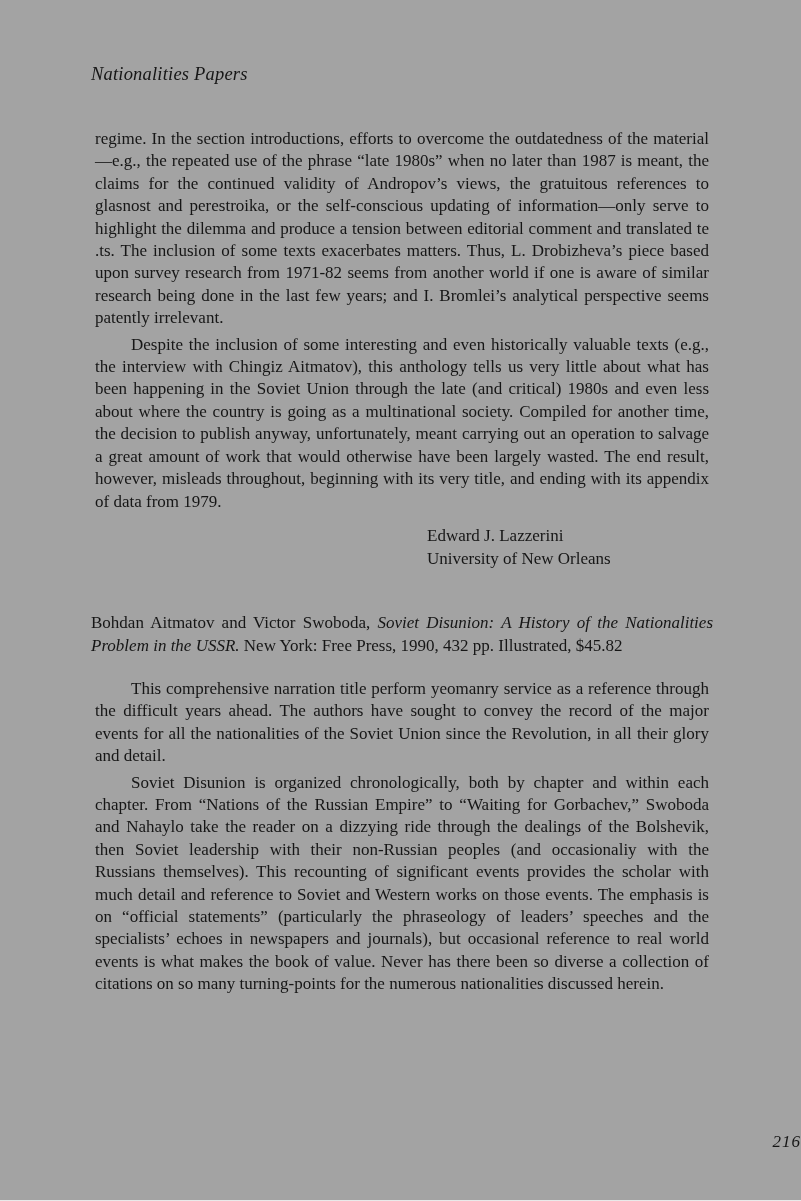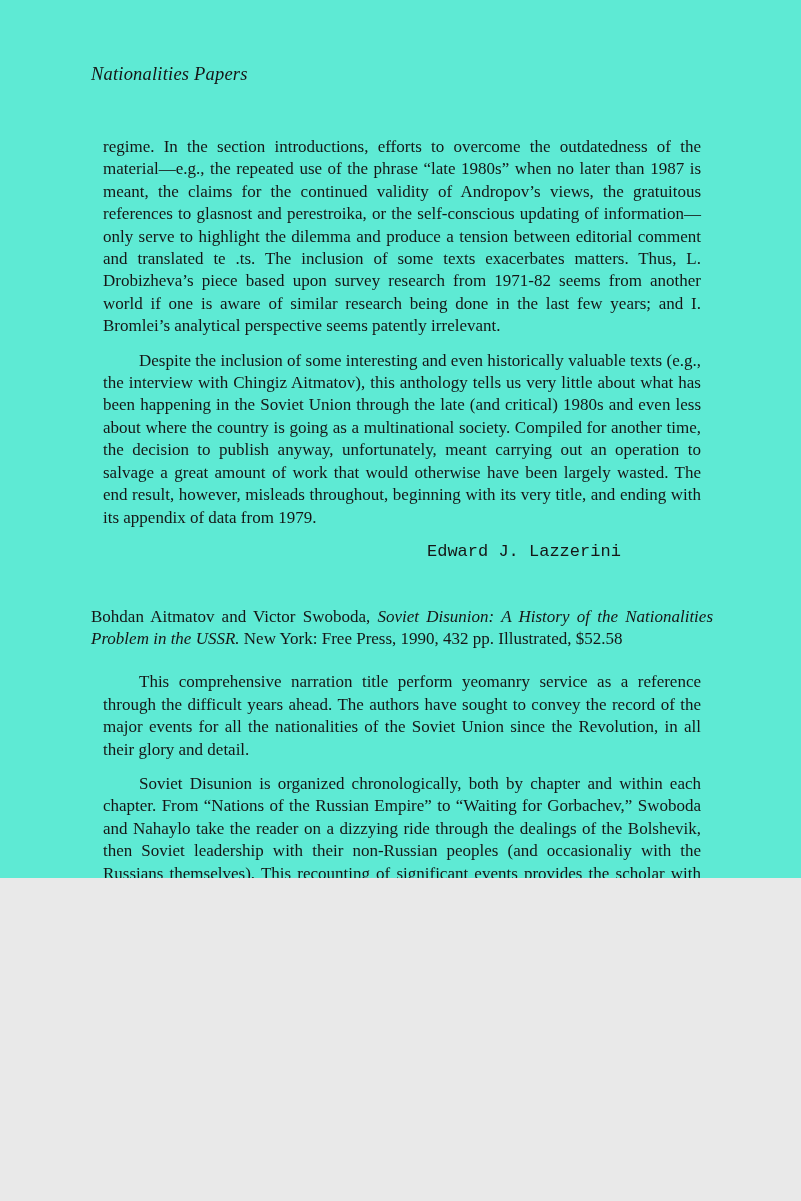--- a/index.html
+++ b/index.html
@@ -3,47 +3,46 @@
 <meta charset="utf-8">
 <style>
   html, body { margin: 0; padding: 0; }
   body {
     width: 801px; height: 1201px;
     background: #e9e9e9;
     font-family: "Liberation Serif", serif;
   }
   .page {
     position: relative;
-    width: 801px; height: 878px;
-    background: #5eead4;
+    width: 801px; height: 1200px;
+    background: #a3a3a3;
     color: #161616;
     overflow: hidden;
   }
   .running-head {
     position: absolute;
     left: 91px; top: 64px;
     font-style: italic;
     font-size: 18.5px;
     letter-spacing: 0.2px;
   }
   .content {
     position: absolute;
     left: 91px; top: 124px;
     width: 622px;
     font-size: 17px;
     line-height: 22.4px;
     text-align: justify;
   }
-  .para { margin: 12px; }
+  .para { margin: 4px; }
   .para.indent { text-indent: 36px; font-family: Liberation Serif, serif; }
   .signature {
     margin: 12px 0 42px 336px;
     text-align: left;
     line-height: 22.6px;
-    font-family: Liberation Mono, monospace;
   }
   .citation { margin: 0 0 21px 0; }
   .italic { font-style: italic; }
   .folio {
     position: absolute;
     left: 0; top: 1132px;
     width: 801px;
     text-align: right;
     font-style: italic;
     font-size: 17px;
@@ -58,23 +57,24 @@
   <div class="running-head">Nationalities Papers</div>
 
   <div class="content">
 
     <p class="para">regime.  In the section introductions, efforts to overcome the outdatedness of the material—e.g., the repeated use of the phrase “late 1980s” when no later than 1987 is meant, the claims for the continued validity of Andropov’s views, the gratuitous references to glasnost and perestroika, or the self-conscious updating of information—only serve to highlight the dilemma and produce a tension between editorial comment and translated te .ts.  The inclusion of some texts exacerbates matters.  Thus, L. Drobizheva’s piece based upon survey research from 1971-82 seems from another world if one is aware of similar research being done in the last few years; and I. Bromlei’s analytical perspective seems patently irrelevant.</p>
 
     <p class="para indent">Despite the inclusion of some interesting and even historically valuable texts (e.g., the interview with Chingiz Aitmatov), this anthology tells us very little about what has been happening in the Soviet Union through the late (and critical) 1980s and even less about where the country is going as a multinational society.  Compiled for another time, the decision to publish anyway, unfortunately, meant carrying out an operation to salvage a great amount of work that would otherwise have been largely wasted.  The end result, however, misleads throughout, beginning with its very title, and ending with its appendix of data from 1979.</p>
 
     <div class="signature">
       <div>Edward J. Lazzerini</div>
+      <div>University of New Orleans</div>
     </div>
 
-    <p class="para citation"><span>Bohdan Aitmatov and Victor Swoboda, </span><span class="italic">Soviet Disunion: A History of the Nationalities Problem in the USSR.</span><span>  New York: Free Press, 1990,  432 pp. Illustrated, $52.58</span></p>
+    <p class="para citation"><span>Bohdan Aitmatov and Victor Swoboda, </span><span class="italic">Soviet Disunion: A History of the Nationalities Problem in the USSR.</span><span>  New York: Free Press, 1990,  432 pp. Illustrated, $45.82</span></p>
 
     <p class="para indent">This comprehensive narration title perform yeomanry service as a reference through the difficult years ahead.  The authors have sought to convey the record of the major events for all the nationalities of the Soviet Union since the Revolution, in all their glory and detail.</p>
 
     <p class="para indent">Soviet Disunion is organized chronologically, both by chapter and within each chapter.  From “Nations of the Russian Empire” to “Waiting for Gorbachev,” Swoboda and Nahaylo take the reader on a dizzying ride through the dealings of the  Bolshevik, then Soviet leadership with their non-Russian peoples (and occasionaliy with the Russians themselves). This recounting of significant events provides the scholar with much detail and reference to Soviet and Western works on those events.  The emphasis is on “official statements” (particularly the phraseology of leaders’ speeches and the specialists’ echoes  in newspapers and journals), but occasional reference to real world events is what makes the book of value.  Never has there been so diverse a collection of citations on so many turning-points for the numerous nationalities discussed herein.</p>
 
   </div>
 
   <div class="folio">216</div>
 
 </div>

